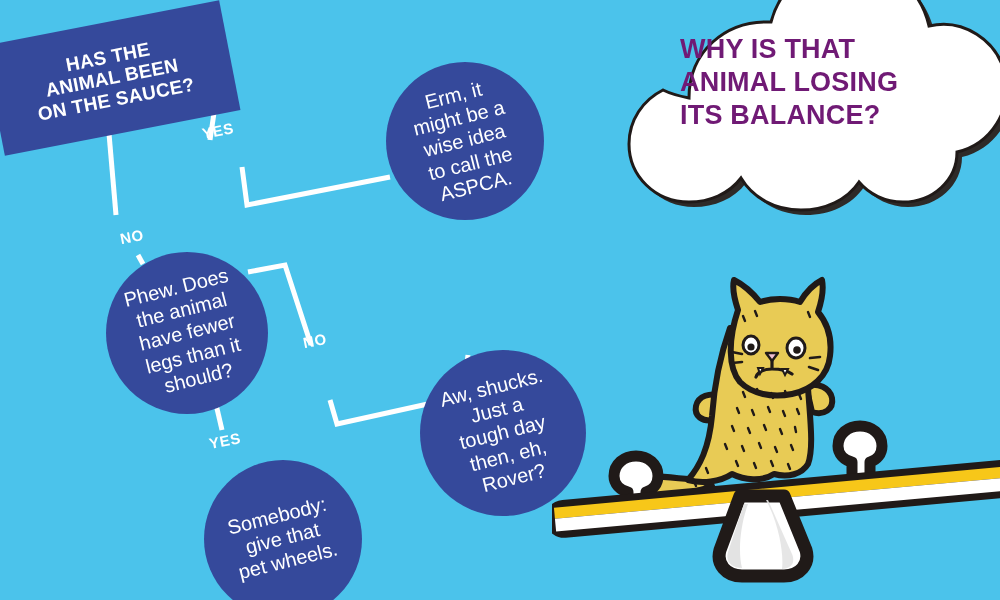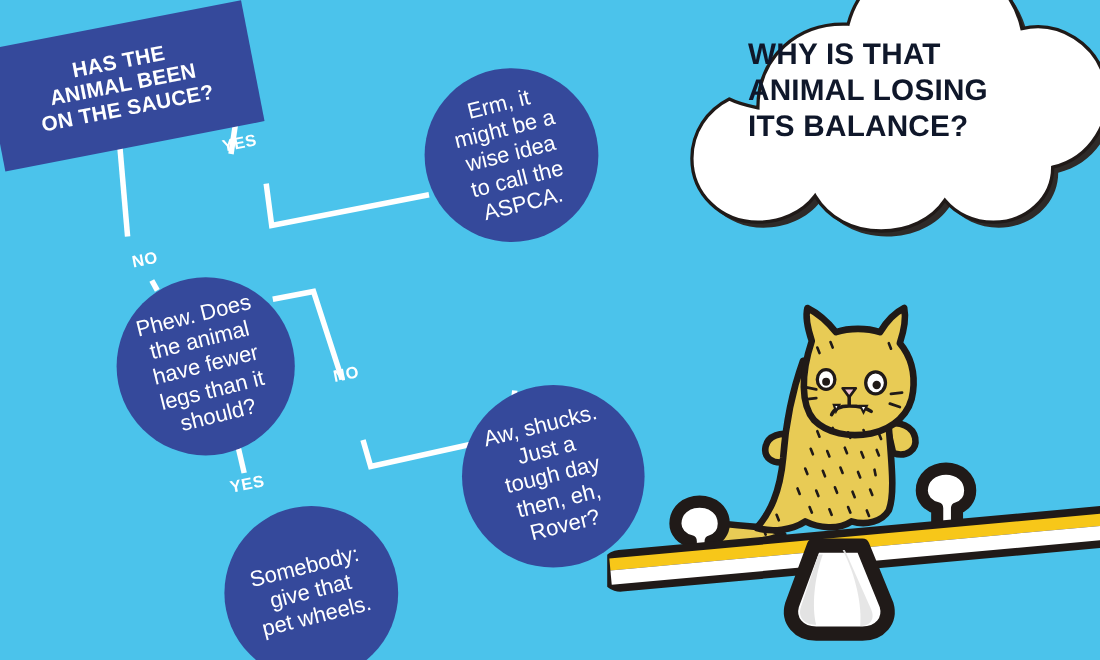--- a/index.html
+++ b/index.html
@@ -75,21 +75,21 @@
     letter-spacing: 0.6px;
     transform-origin: center center;
   }
 
   
   .cloud-wrap {
     position: absolute;
   }
   .cloud-title {
     position: absolute;
-    color: #0f172a;
+    color: #701a75;
     font-weight: bold;
     font-size: 27px;
     line-height: 1.22;
     letter-spacing: 0.2px;
     white-space: pre-line;
     text-align: left;
   }
 
   
   .illus-wrap { position: absolute; }

